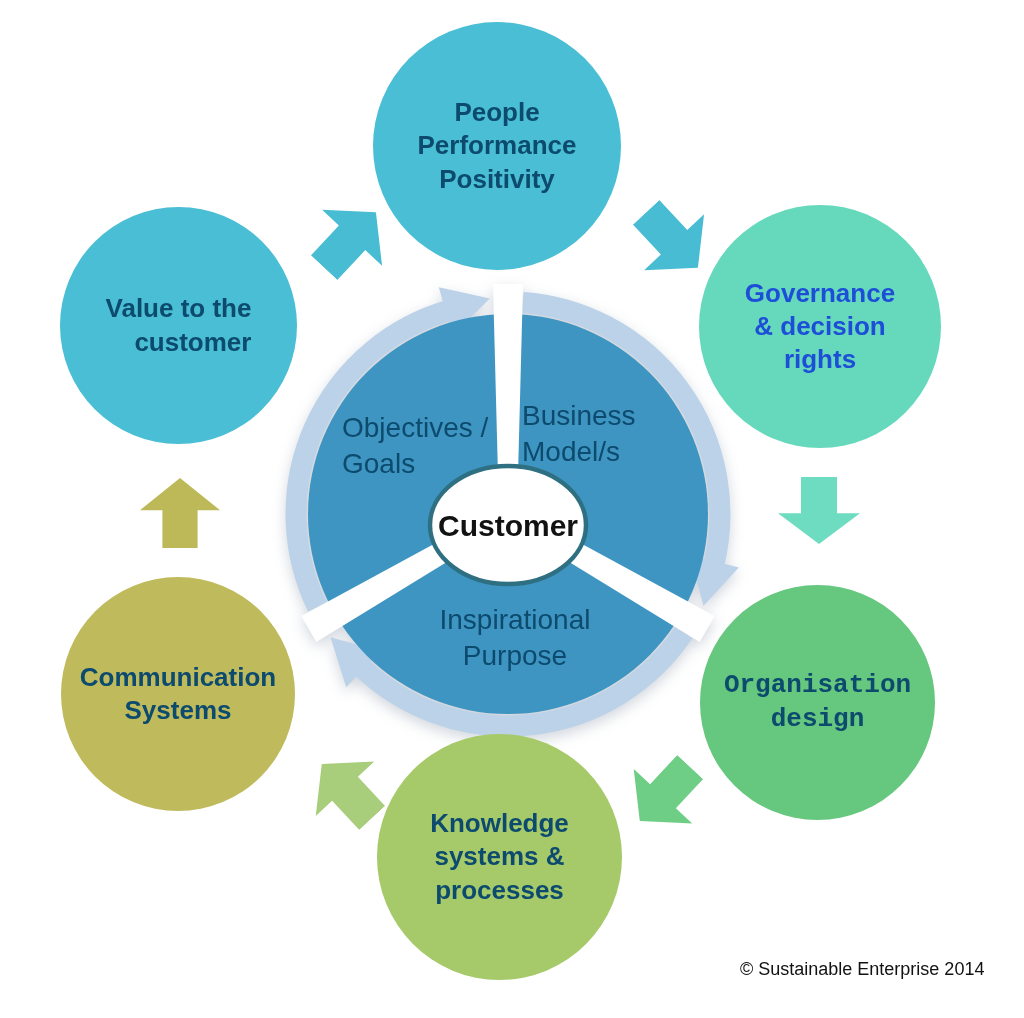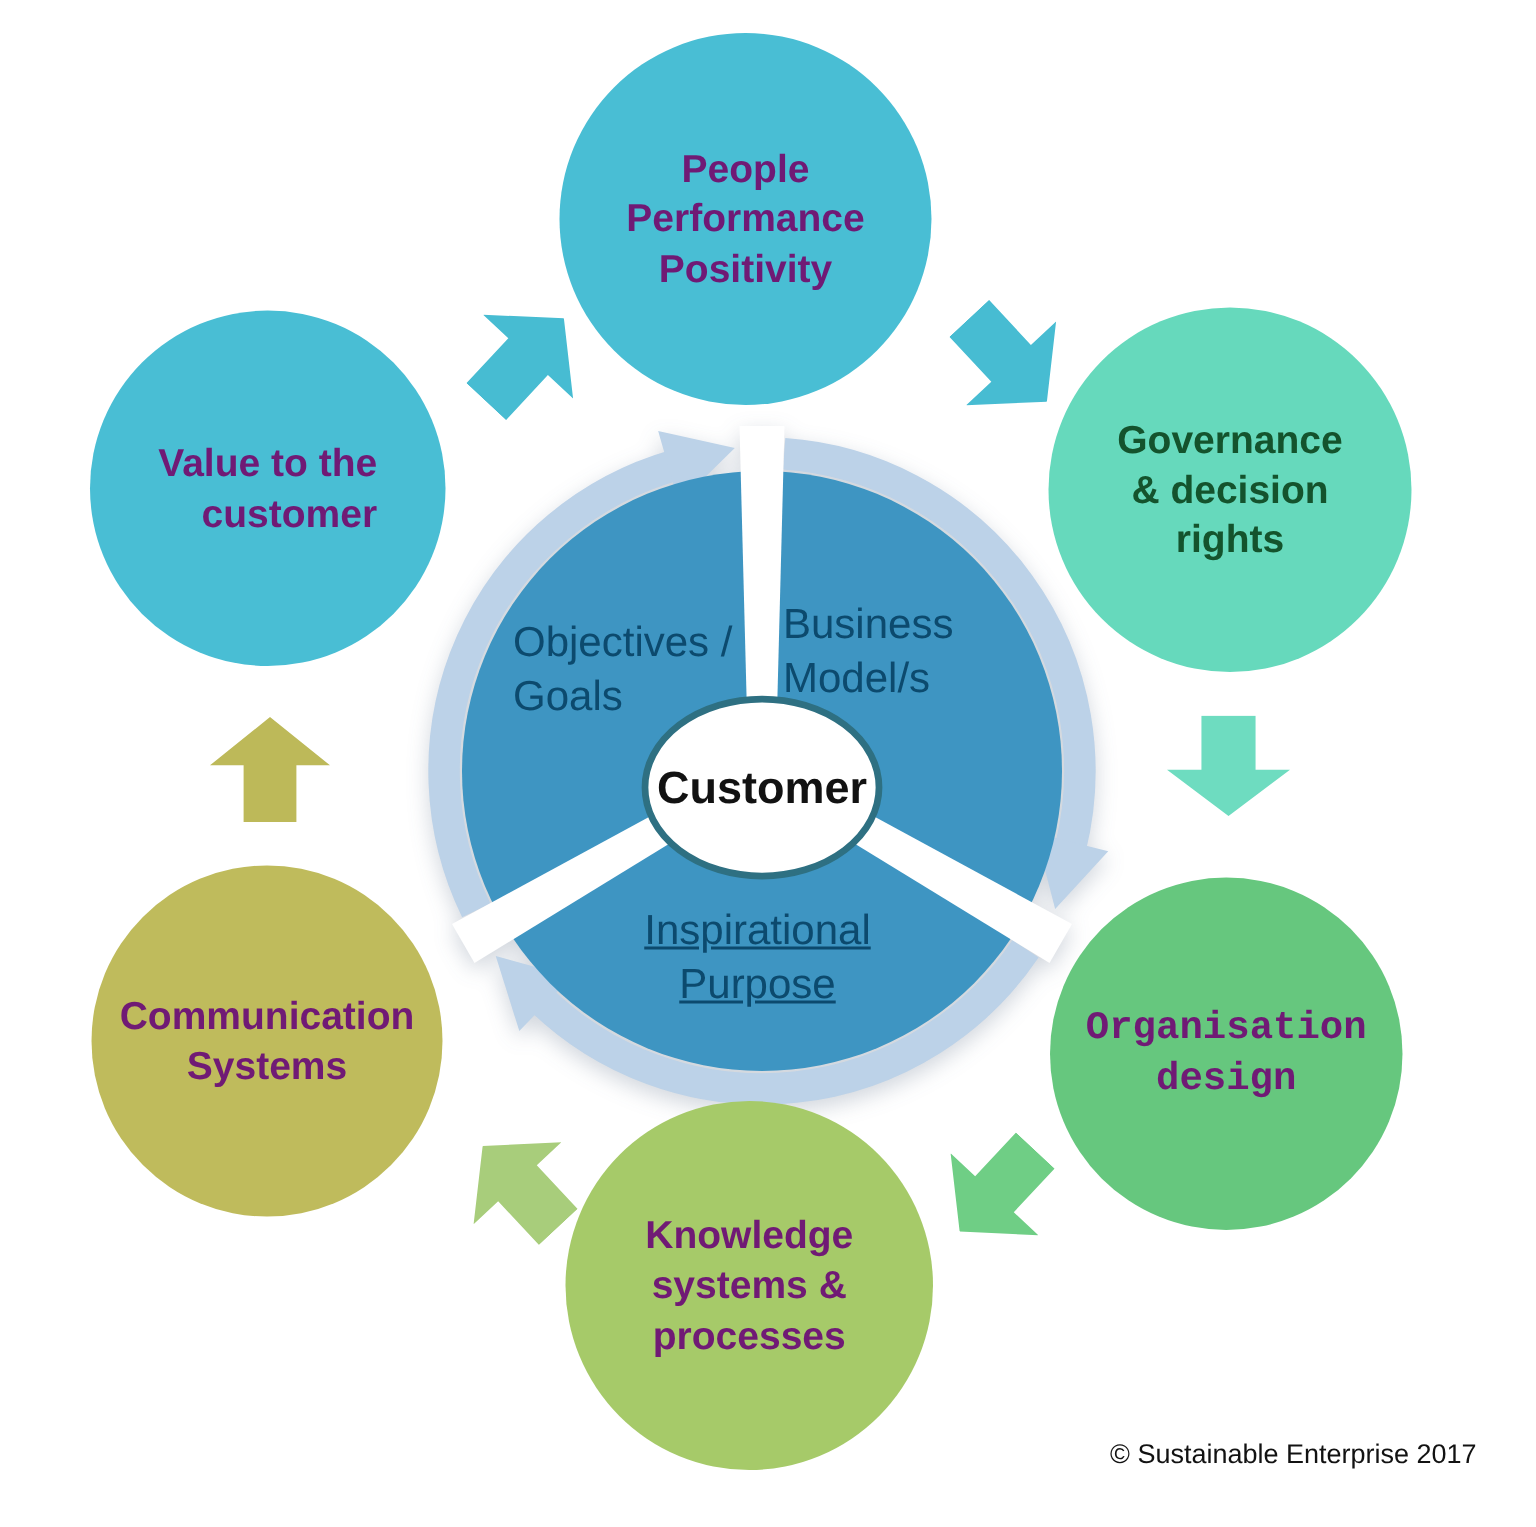--- a/index.html
+++ b/index.html
@@ -16,24 +16,24 @@
   .bubble {
     position: absolute;
     border-radius: 50%;
     display: flex;
     align-items: center;
     justify-content: center;
     text-align: center;
     font-weight: bold;
     font-size: 26px;
     line-height: 1.28;
-    color: #701a75;
+    color: #0c4a6e;
   }
   .bubble-people        { left: 373px; top:  22px; width: 248px; height: 248px; }
-  .bubble-governance    { left: 699px; top: 205px; width: 242px; height: 243px; color:#14532d; }
+  .bubble-governance    { left: 699px; top: 205px; width: 242px; height: 243px; color:#1d4ed8; }
   .bubble-organisation  { left: 700px; top: 585px; width: 235px; height: 235px; font-family: Liberation Mono, monospace; }
   .bubble-knowledge     { left: 377px; top: 734px; width: 245px; height: 246px; }
   .bubble-communication { left:  61px; top: 577px; width: 234px; height: 234px; }
   .bubble-value         { left:  60px; top: 207px; width: 237px; height: 237px; }
 
   
   .block-arrow {
     position: absolute;
     clip-path: polygon(50% 0%, 100% 46%, 72% 46%, 72% 100%, 28% 100%, 28% 46%, 0% 46%);
   }
@@ -59,21 +59,21 @@
   }
   .seg-label {
     position: absolute;
     color: #0c4a6e;
     font-size: 28px;
     line-height: 1.3;
     font-weight: normal;
   }
   .seg-objectives   { left:  66px; top: 128px; width: 220px; text-align: left; }
   .seg-business     { left: 246px; top: 116px; width: 170px; text-align: left; }
-  .seg-inspiration  { left:  29px; top: 320px; width: 400px; text-align: center; text-decoration: underline; }
+  .seg-inspiration  { left:  39px; top: 320px; width: 400px; text-align: center; }
   .hub-label {
     position: absolute;
     left: 132px; top: 227px; width: 200px;
     text-align: center;
     color: #121212;
     font-size: 30px;
     font-weight: 600;
   }
 
   
@@ -139,15 +139,15 @@
     <div>Value to the<br>customer</div>
   </div>
 
   <div class="block-arrow arrow-value-people" style="background-color: rgb(71, 188, 210);"></div>
   <div class="block-arrow arrow-people-gov" style="background-color: rgb(71, 188, 210);"></div>
   <div class="block-arrow arrow-gov-org" style="background-color: rgb(110, 220, 192);"></div>
   <div class="block-arrow arrow-org-knowledge" style="background-color: rgb(111, 206, 133);"></div>
   <div class="block-arrow arrow-knowledge-comm" style="background-color: rgb(168, 205, 123);"></div>
   <div class="block-arrow arrow-comm-value" style="background-color: rgb(189, 185, 89);"></div>
 
-  <div class="copyright">© Sustainable Enterprise 2017</div>
+  <div class="copyright">© Sustainable Enterprise 2014</div>
 
 </div>
 
 </body></html>

